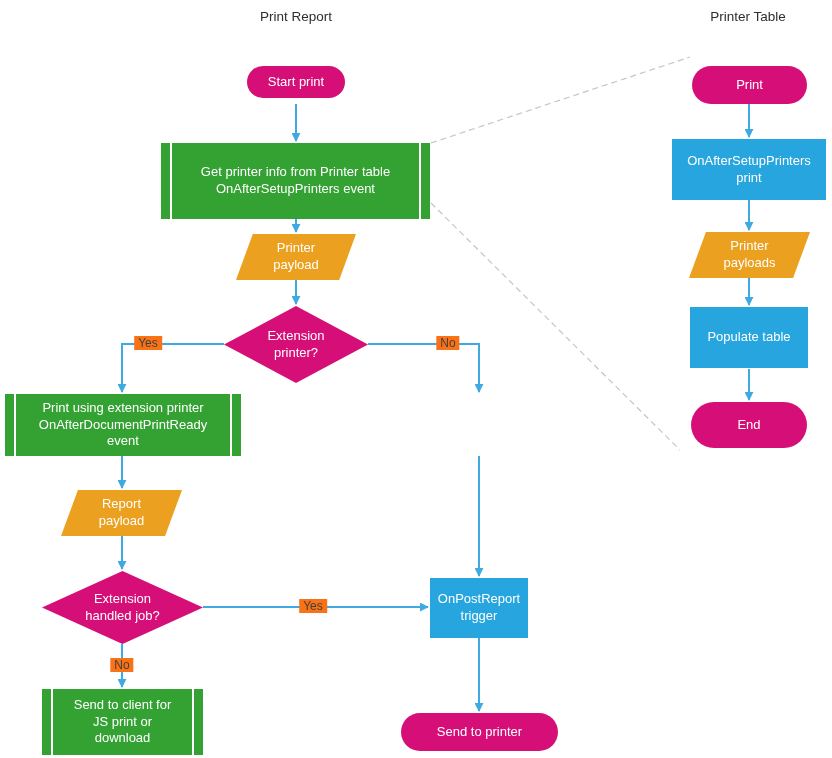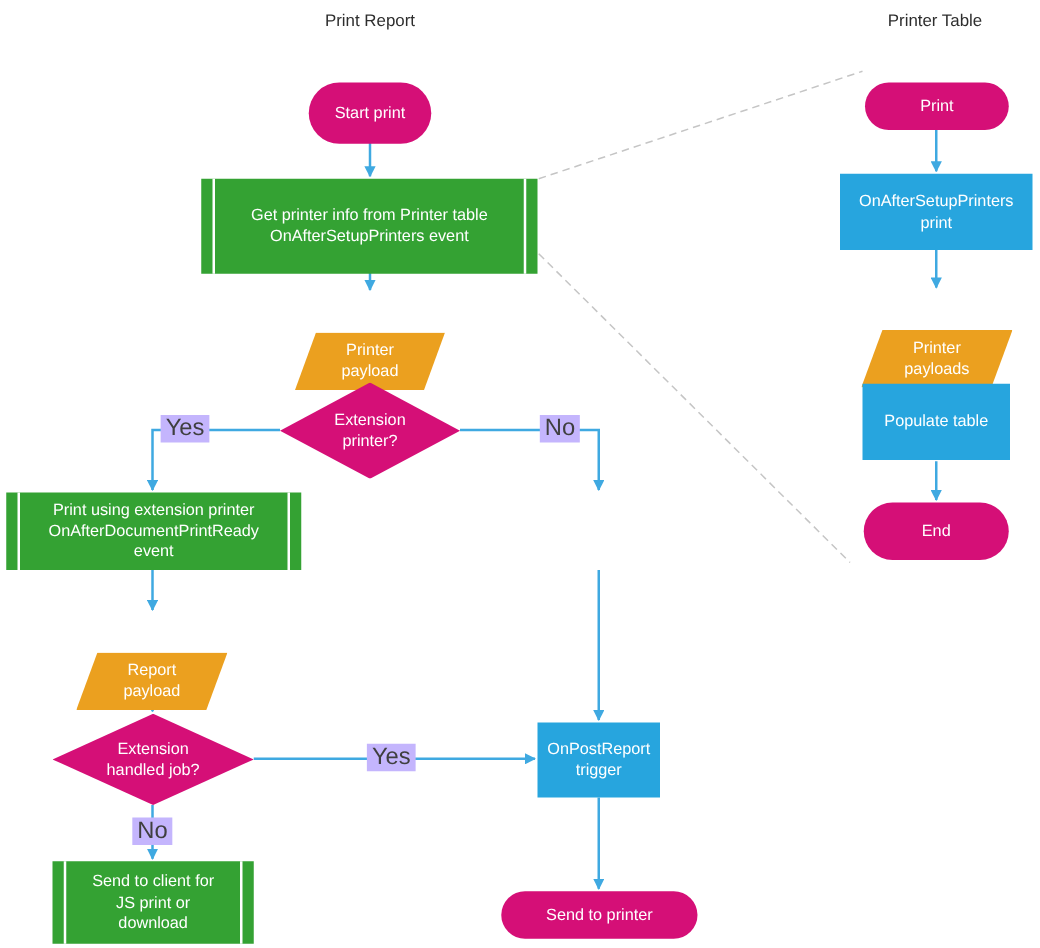--- a/index.html
+++ b/index.html
@@ -23,34 +23,33 @@
   .pill{background:var(--pink); border-radius:999px;}
   .process{background:var(--green);}
   .process::before,.process::after{
     content:""; position:absolute; top:0; bottom:0; width:2px; background:#fff;
   }
   .process::before{left:9px;}
   .process::after{right:9px;}
   .data-shape{
     background:var(--orange);
     clip-path:polygon(14% 0, 100% 0, 86% 100%, 0% 100%);
-    margin-top:32px;
   }
   .decision{
     background:var(--pink);
     clip-path:polygon(50% 0, 100% 50%, 50% 100%, 0 50%);
   }
   .bluebox{background:var(--blue);}
   .chart-title{
     position:absolute; transform:translateX(-50%); color:var(--title);
     font-size:13.5px; white-space:nowrap;
   }
   .branch-label{
-    position:absolute; transform:translate(-50%,-50%); background:#c4b5fd;
-    color:var(--label); font-size:19px; padding:0 4px; white-space:nowrap;
+    position:absolute; transform:translate(-50%,-50%); background:#f97316;
+    color:var(--label); font-size:12px; padding:0 4px; white-space:nowrap;
   }
 </style>
 </head>
 <body>
 
 <div class="canvas">
 
   <svg class="conn-layer" width="832" height="758" viewBox="0 0 832 758">
     <defs>
       <marker id="arw" viewBox="0 0 10 10" refX="9" refY="5" markerWidth="9" markerHeight="9" orient="auto-start-reverse" markerUnits="userSpaceOnUse">
@@ -74,21 +73,21 @@
     <line class="conn" x1="479" y1="638" x2="479" y2="711" marker-end="url(#arw)"></line>
 
     <line class="conn" x1="749" y1="104" x2="749" y2="137" marker-end="url(#arw)"></line>
     <line class="conn" x1="749" y1="200" x2="749" y2="230" marker-end="url(#arw)"></line>
     <line class="conn" x1="749" y1="278" x2="749" y2="305" marker-end="url(#arw)"></line>
     <line class="conn" x1="749" y1="369" x2="749" y2="400" marker-end="url(#arw)"></line>
   </svg>
 
   <div class="chart-title" style="left:296px;top:9px">Print Report</div>
 
-  <div class="node pill" style="left:247px;top:66px;width:98px;height:49px">
+  <div class="node pill" style="left:247px;top:66px;width:98px;height:32px">
     <span class="node-text">Start print</span>
   </div>
 
   <div class="node process" style="left:161px;top:143px;width:269px;height:76px">
     <span class="node-text">Get printer info from Printer table
 OnAfterSetupPrinters event</span>
   </div>
 
   <div class="node data-shape" style="left:236px;top:234px;width:120px;height:46px">
     <span class="node-text">Printer

